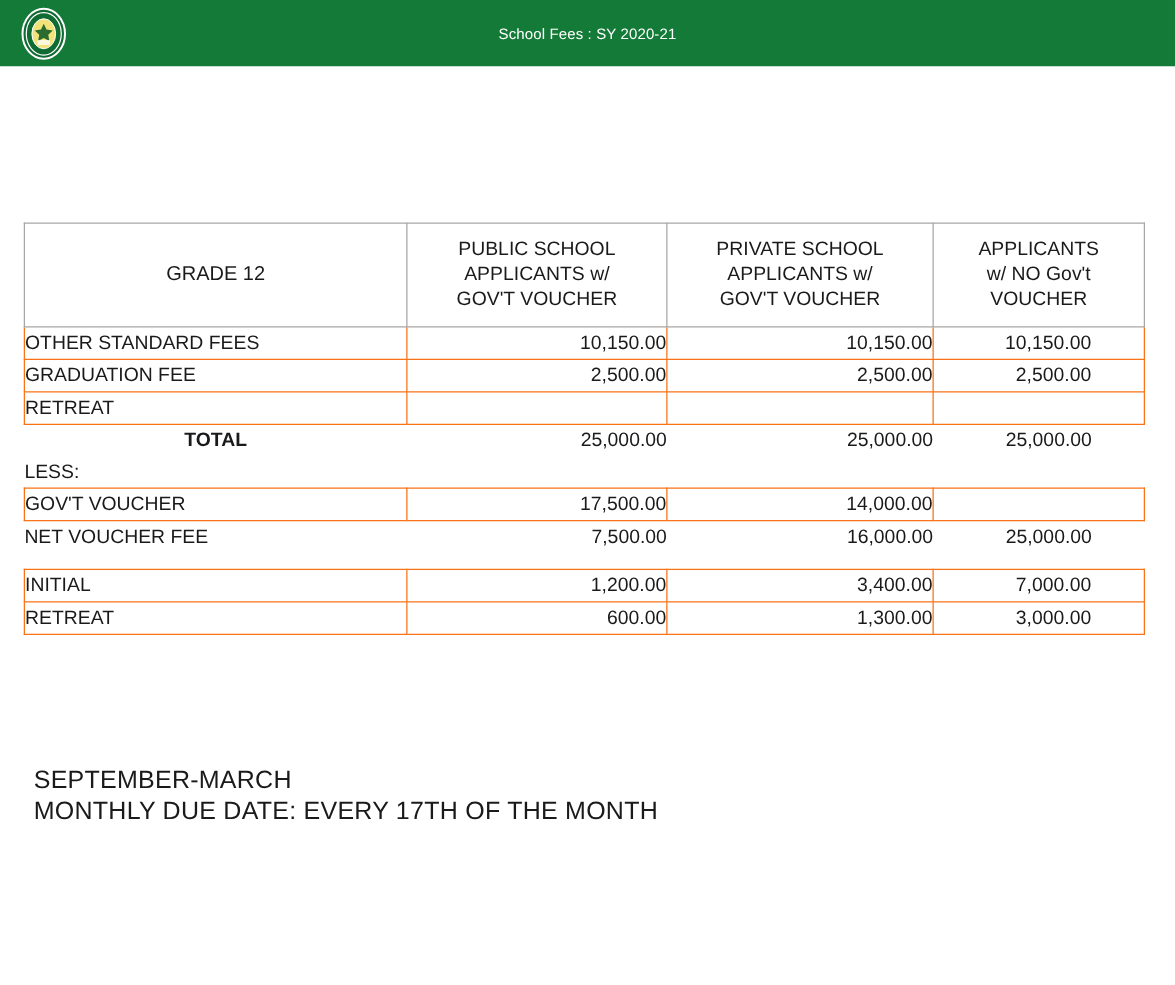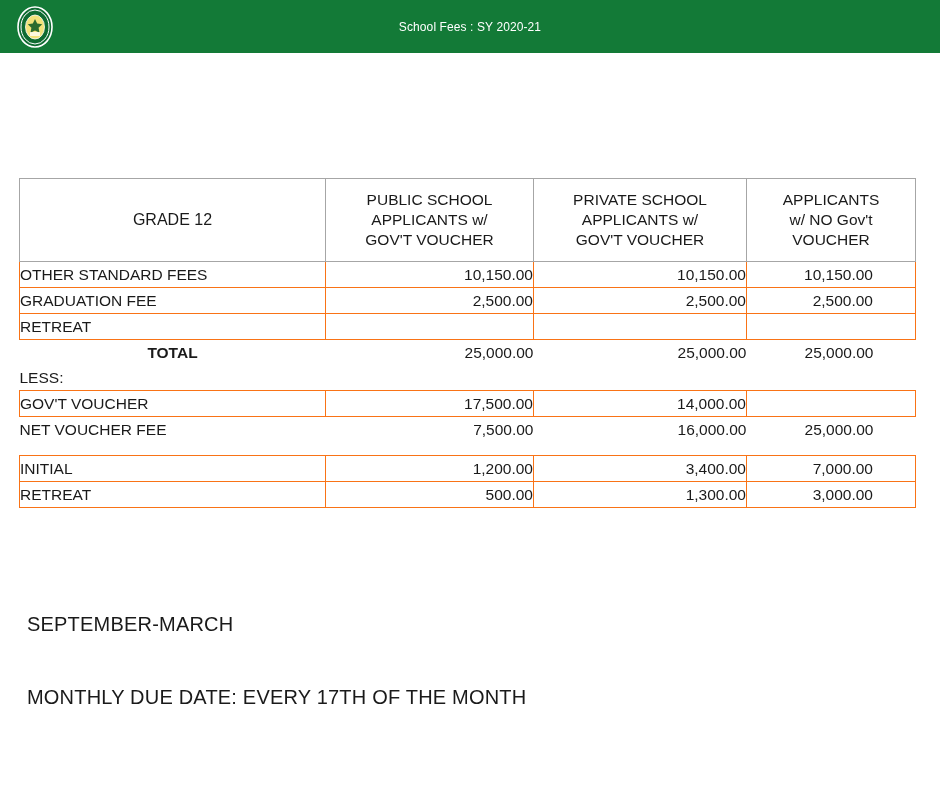--- a/index.html
+++ b/index.html
@@ -115,21 +115,21 @@
   .less-row td { border: 0; height: 25px; }
 
   .footnote {
     position: absolute;
     left: 27px;
     font-size: 20px;
     letter-spacing: 0.2px;
     white-space: nowrap;
   }
   .fn1 { top: 560px; }
-  .fn2 { top: 585px; margin-top: 48px; }
+  .fn2 { top: 585px; }
 </style>
 </head>
 <body>
 
 <div class="header-bar">
   <span class="header-logo">
     <svg viewBox="0 0 46 46" width="46" height="46" aria-hidden="true">
       <ellipse cx="23" cy="23" rx="17" ry="20" fill="#0f6b31" stroke="#ffffff" stroke-width="1.6"></ellipse>
       <ellipse cx="23" cy="23" rx="14" ry="17" fill="#0f6b31" stroke="#ffffff" stroke-width="1"></ellipse>
       <ellipse cx="23" cy="23" rx="9.5" ry="12" fill="#f2e27a" stroke="#ffffff" stroke-width="0.8"></ellipse>
@@ -225,21 +225,21 @@
       </tr>
 
       <tr>
         <td class="bx cell-label">INITIAL</td>
         <td class="bx cell-num">1,200.00</td>
         <td class="bx cell-num">3,400.00</td>
         <td class="bx cell-num c3">7,000.00</td>
       </tr>
       <tr>
         <td class="bx cell-label">RETREAT</td>
-        <td class="bx cell-num">500.00</td>
+        <td class="bx cell-num">600.00</td>
         <td class="bx cell-num">1,300.00</td>
         <td class="bx cell-num c3">3,000.00</td>
       </tr>
 
     </tbody>
   </table>
 
   <div class="footnote fn1">SEPTEMBER-MARCH</div>
   <div class="footnote fn2">MONTHLY DUE DATE: EVERY 17TH OF THE MONTH</div>
 

